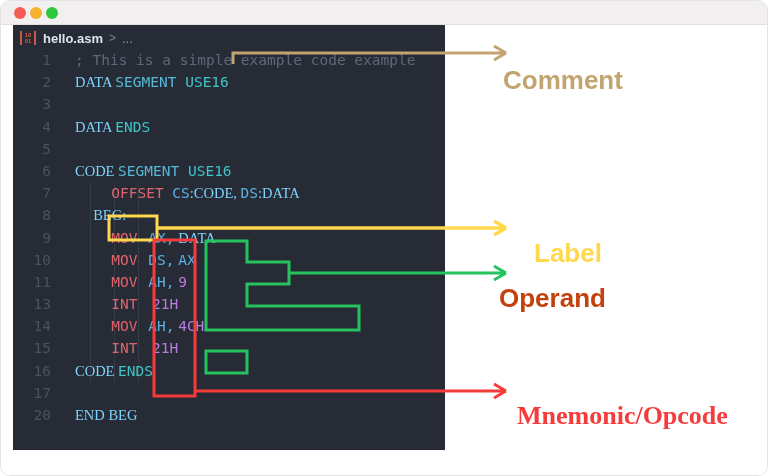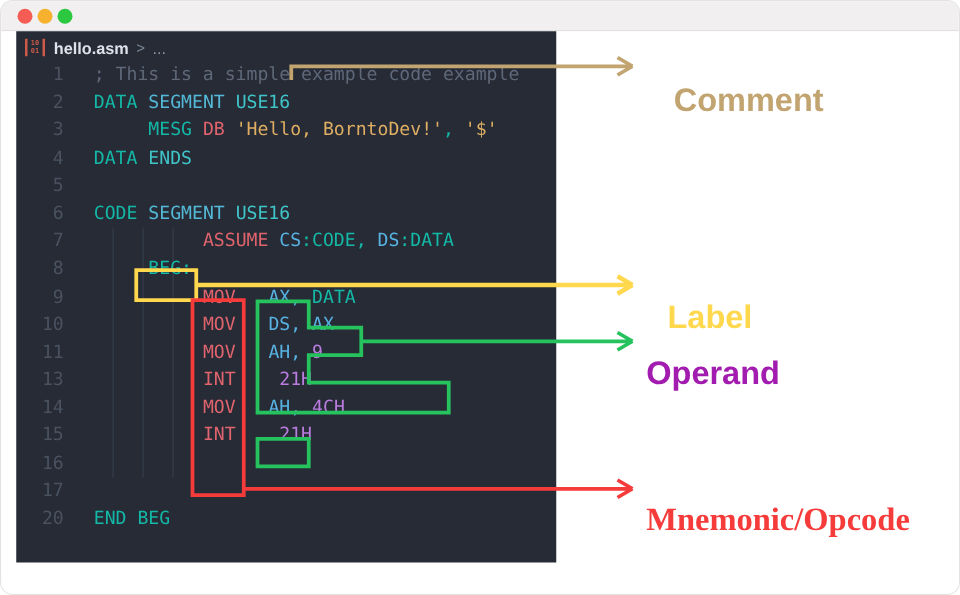--- a/index.html
+++ b/index.html
@@ -41,37 +41,37 @@
 
   .code {
     position:absolute; left:0; top:24px; width:432px;
     font-family:"DejaVu Sans Mono", monospace; font-size:14.5px;
   }
   .line { display:flex; height:22.2px; line-height:22.2px; }
   .ln { width:38px; flex:0 0 38px; text-align:right; color:#4a5260; }
   .lc { margin-left:24px; white-space:pre; }
 
   .c-comment { color:#5f6878; }
-  .c-id      { color:#14b8a6; }
+  .c-id      { color:#7dd3fc;font-family:Liberation Serif, serif; }
   .c-kw      { color:#e0646d; }
   .c-dir     { color:#54b9d6; }
   .c-type    { color:#3fc4c7; }
   .c-reg     { color:#58b2e2; }
   .c-num     { color:#bb7cdf; }
   .c-str     { color:#dfae62; }
 
   .guide { position:absolute; width:1px; background:#353c4a; top:157px; height:200px; }
 
   .overlay { position:absolute; left:0; top:-25px; width:768px; height:476px;
              pointer-events:none; z-index:5; }
 
   .ann { position:absolute; font-size:26px; font-weight:700; line-height:30px; z-index:6; }
-  .ann-comment  { left:538px; top:40px;  color:#c2a470; }
+  .ann-comment  { left:502px; top:40px;  color:#c2a470; }
   .ann-label    { left:533px; top:213px; color:#ffd84e; }
-  .ann-operand  { left:516px; top:258px; color:#a21caf; }
+  .ann-operand  { left:498px; top:258px; color:#c2410c; }
   .ann-mnemonic { left:516px; top:376px; color:#f63b3b;font-family:Liberation Serif, serif; }
 </style>
 </head>
 <body>
 
 <div class="window">
   <div class="titlebar">
     <span class="dot dot-red"></span>
     <span class="dot dot-yellow"></span>
     <span class="dot dot-green"></span>
@@ -98,37 +98,36 @@
           <div class="line">
             <span class="ln">1</span>
             <span class="lc"><span class="c-comment">; This is a simple example code example</span></span>
           </div>
           <div class="line">
             <span class="ln">2</span>
             <span class="lc"><span class="c-id">DATA </span><span class="c-dir">SEGMENT </span><span class="c-type">USE16</span></span>
           </div>
           <div class="line">
             <span class="ln">3</span>
-            <span class="lc"><span class="c-id">     MESG </span><span class="c-kw">DB </span><span class="c-str">'Hello, BorntoDev!'</span><span class="c-id">, </span><span class="c-str">'$'</span></span>
           </div>
           <div class="line">
             <span class="ln">4</span>
             <span class="lc"><span class="c-id">DATA </span><span class="c-type">ENDS</span></span>
           </div>
           <div class="line">
             <span class="ln">5</span>
             <span class="lc"></span>
           </div>
           <div class="line">
             <span class="ln">6</span>
             <span class="lc"><span class="c-id">CODE </span><span class="c-dir">SEGMENT </span><span class="c-type">USE16</span></span>
           </div>
           <div class="line">
             <span class="ln">7</span>
-            <span class="lc"><span class="c-id">          </span><span class="c-kw">ASSUME </span><span class="c-reg">CS</span><span class="c-id">:</span><span class="c-id">CODE</span><span class="c-id">, </span><span class="c-reg">DS</span><span class="c-id">:</span><span class="c-id">DATA</span></span>
+            <span class="lc"><span class="c-id">          </span><span class="c-kw">OFFSET </span><span class="c-reg">CS</span><span class="c-id">:</span><span class="c-id">CODE</span><span class="c-id">, </span><span class="c-reg">DS</span><span class="c-id">:</span><span class="c-id">DATA</span></span>
           </div>
           <div class="line">
             <span class="ln">8</span>
             <span class="lc"><span class="c-id">     BEG:</span></span>
           </div>
           <div class="line">
             <span class="ln">9</span>
             <span class="lc"><span class="c-id">          </span><span class="c-kw">MOV</span><span class="c-id">   </span><span class="c-reg">AX,</span><span class="c-id"> </span><span class="c-id">DATA</span></span>
           </div>
           <div class="line">
@@ -146,20 +145,21 @@
           <div class="line">
             <span class="ln">14</span>
             <span class="lc"><span class="c-id">          </span><span class="c-kw">MOV</span><span class="c-id">   </span><span class="c-reg">AH,</span><span class="c-id"> </span><span class="c-num">4CH</span></span>
           </div>
           <div class="line">
             <span class="ln">15</span>
             <span class="lc"><span class="c-id">          </span><span class="c-kw">INT</span><span class="c-id">    </span><span class="c-num">21H</span></span>
           </div>
           <div class="line">
             <span class="ln">16</span>
+            <span class="lc"><span class="c-id">CODE </span><span class="c-type">ENDS</span></span>
           </div>
           <div class="line">
             <span class="ln">17</span>
             <span class="lc"></span>
           </div>
           <div class="line">
             <span class="ln">20</span>
             <span class="lc"><span class="c-id">END BEG</span></span>
           </div>
         </div>

